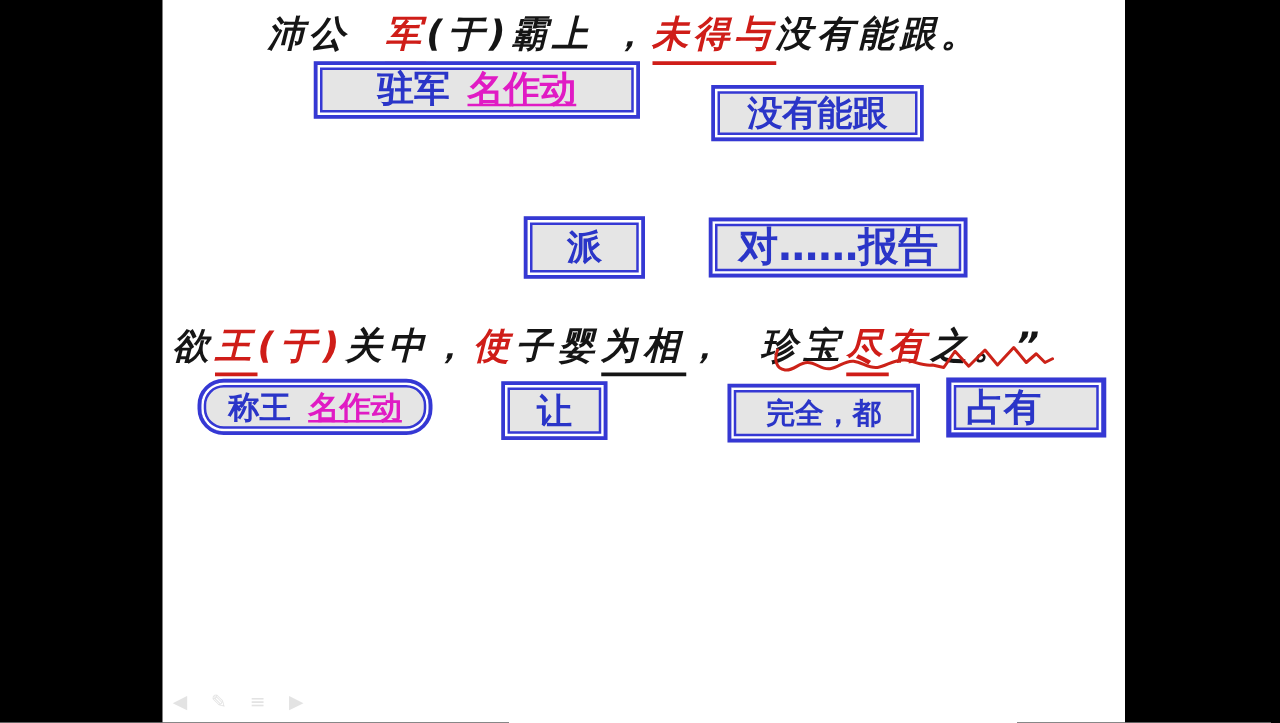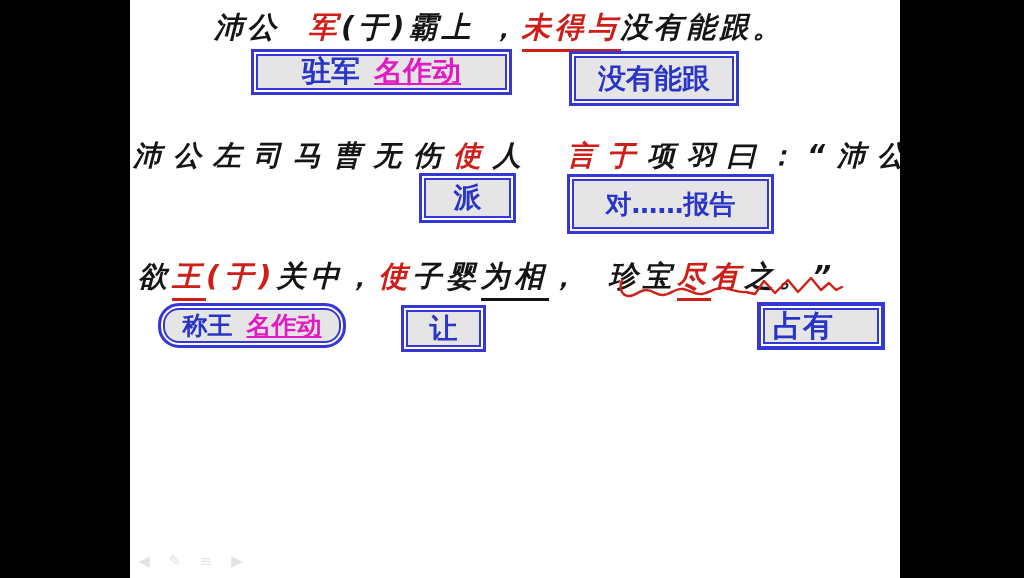--- a/index.html
+++ b/index.html
@@ -36,23 +36,23 @@
   .vbox{
     position:absolute;
     border:3px solid var(--blue-border);
     box-shadow: inset 0 0 0 2px #fff, inset 0 0 0 4px var(--blue-border);
     background:#e5e5e5;
     display:flex;align-items:center;justify-content:center;
     font-weight:bold;color:var(--blue-text);
     white-space:nowrap;
   }
   .b-zhujun{left:121px;top:49px;width:261px;height:46px;font-size:29px;}
-  .b-meiyou{left:439px;top:51px;width:170px;height:55px;font-size:28px;}
+  .b-meiyou{left:439px;top:68px;width:170px;height:45px;font-size:28px;}
   .b-pai{left:289px;top:173px;width:97px;height:50px;font-size:28px;}
-  .b-dui{left:437px;top:174px;width:207px;height:60px;font-size:26px;}
+  .b-dui{left:437px;top:174px;width:207px;height:48px;font-size:32px;}
   .b-chengwang{left:28px;top:303px;width:188px;height:45px;font-size:25px;border-radius:21px;}
   .b-rang{left:271px;top:305px;width:85px;height:47px;font-size:28px;}
   .b-wanquan{left:452px;top:307px;width:154px;height:47px;font-size:23px;}
   .b-zhanyou{
     left:627px;top:302px;width:128px;height:48px;font-size:30px;
     border-width:4px;justify-content:flex-start;padding-left:12px;
   }
   .note{color:var(--magenta);margin-left:14px;text-decoration:underline;}
   .squiggle{position:absolute;left:0;top:0;pointer-events:none;}
   .controls{
@@ -72,23 +72,20 @@
     </div>
 
     <div class="vbox b-zhujun">
       <span>驻军</span>
       <span class="note">名作动</span>
     </div>
     <div class="vbox b-meiyou">
       <span>没有能跟</span>
     </div>
 
-    <div class="tline l2">
-      <span>沛公左司马曹无伤</span><span class="red">使</span><span>人</span><span class="gap" style="width:34px"></span><span class="red u-red">言于</span><span>项羽曰：“沛公</span>
-    </div>
 
     <div class="vbox b-pai">
       <span>派</span>
     </div>
     <div class="vbox b-dui">
       <span>对……报告</span>
     </div>
 
     <div class="tline l3">
       <span>欲</span><span class="red u-red">王</span><span class="red">(于)</span><span>关中，</span><span class="red">使</span><span>子婴</span><span class="u-black">为相</span><span>，</span><span class="gap" style="width:26px"></span><span>珍宝</span><span class="red u-red">尽</span><span class="red">有</span><span>之。”</span>
@@ -107,20 +104,23 @@
                L 668 292 L 681 278 L 691 290 L 699 283 L 706 290 L 712 287" fill="none" stroke="#cc2218" stroke-width="2.4" stroke-linecap="round" stroke-linejoin="round"></path>
     </svg>
 
     <div class="vbox b-chengwang">
       <span>称王</span>
       <span class="note">名作动</span>
     </div>
     <div class="vbox b-rang">
       <span>让</span>
     </div>
+    <div class="vbox b-wanquan">
+      <span>完全，都</span>
+    </div>
     <div class="vbox b-zhanyou">
       <span>占有</span>
     </div>
 
     <div class="controls">
       <div class="ctl">◀</div>
       <div class="ctl">✎</div>
       <div class="ctl">≡</div>
       <div class="ctl">▶</div>
     </div>

